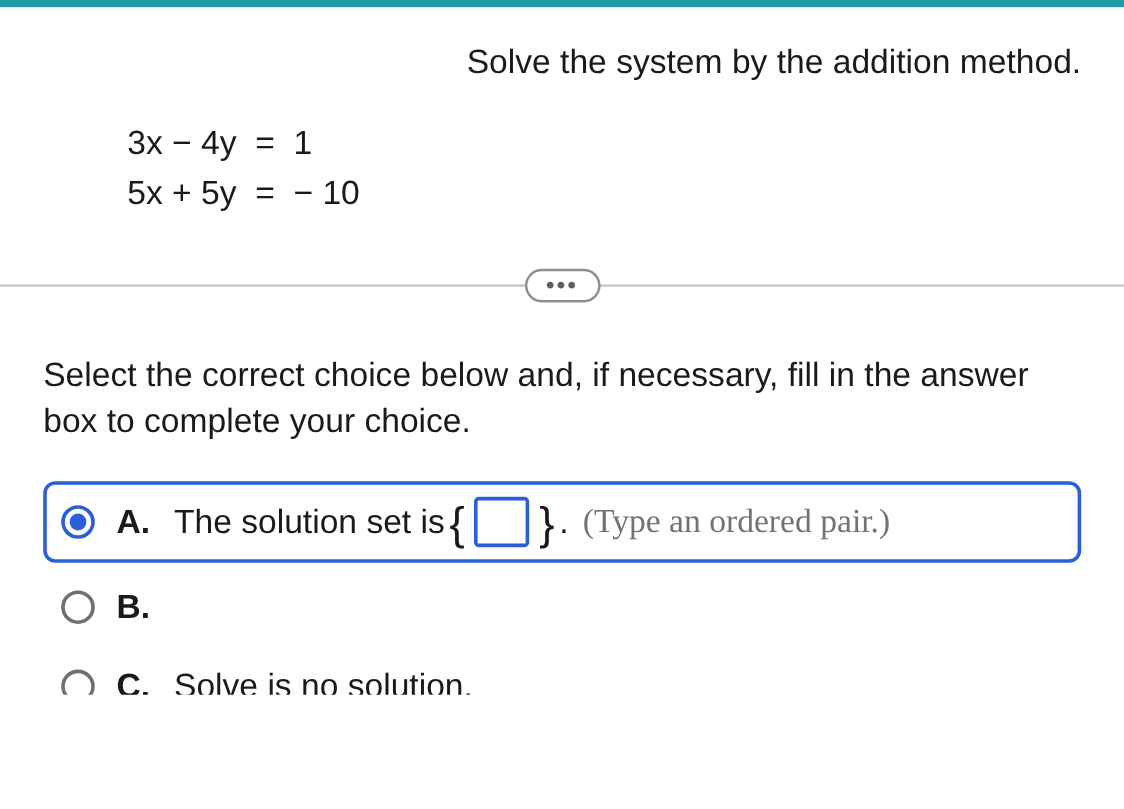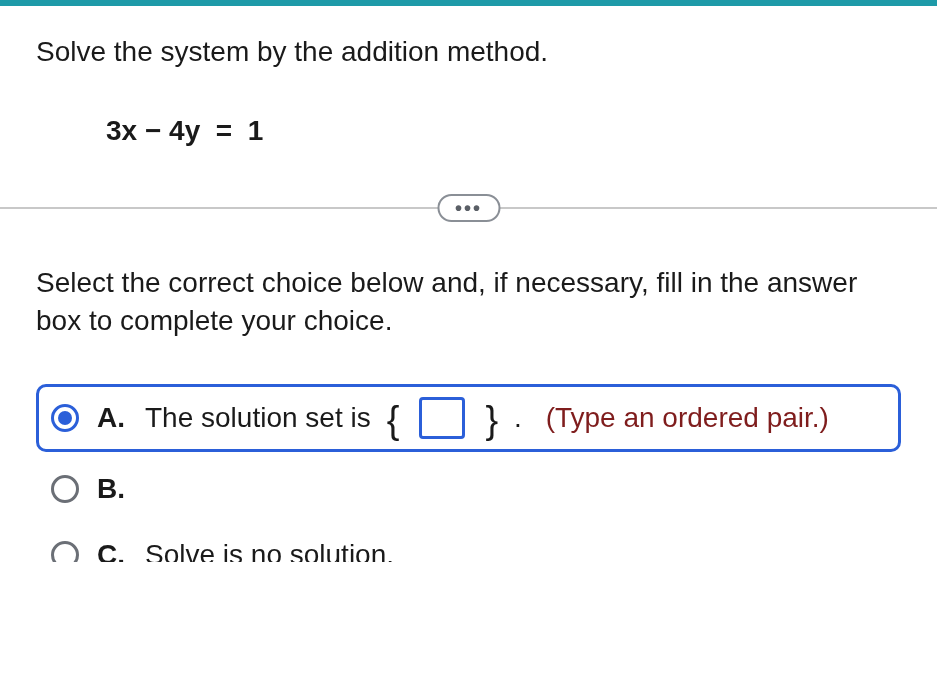--- a/index.html
+++ b/index.html
@@ -16,29 +16,30 @@
   }
   .topbar {
     height: 6px;
     background: #1e9aa8;
     width: 100%;
   }
   .content {
     padding: 20px 36px 0 36px;
   }
   .prompt {
-    margin: 8px 0 40px 0;
+    margin: 8px 0 28px 0;
     line-height: 1.3;
+    text-align: right;
   }
   .equations {
     padding-left: 70px;
     margin-bottom: 36px;
     line-height: 1.5;
   }
-  .eqrow { white-space: pre; font-weight: bold; }
+  .eqrow { white-space: pre; }
   .divider-wrap {
     position: relative;
     height: 40px;
     margin: 0 -36px 36px -36px;
     display: flex;
     align-items: center;
   }
   .divider-line {
     height: 2px;
     background: #c8c8c8;
@@ -52,21 +53,21 @@
     border: 2px solid #8a8f96;
     border-radius: 14px;
     padding: 2px 16px;
     color: #5a5f66;
     font-size: 20px;
     font-weight: bold;
     letter-spacing: 2px;
     line-height: 1;
   }
   .instructions {
-    margin-bottom: 44px;
+    margin-bottom: 31px;
     line-height: 1.35;
   }
   .choice {
     display: flex;
     align-items: center;
     padding: 10px 12px;
     border: 3px solid transparent;
     border-radius: 10px;
     margin-bottom: 8px;
     min-height: 58px;
@@ -95,50 +96,51 @@
   }
   .choice-label {
     font-weight: bold;
     margin-right: 18px;
     min-width: 30px;
   }
   .choice-text {
     display: flex;
     align-items: center;
     flex-wrap: wrap;
-    gap: 16px;
+    gap: 4px;
   }
   .answer-box {
     display: inline-block;
     width: 46px;
     height: 42px;
     border: 3px solid #2b5fd9;
     border-radius: 4px;
     margin: 0 4px;
     vertical-align: middle;
     background: #fff;
   }
   .brace { font-size: 38px; line-height: 1; position: relative; top: 2px; }
-  .hint { color: #7f1d1d; }
+  .hint { color: #737373; font-family: Liberation Serif, serif; }
   .cutoff {
     height: 36px;
     overflow: hidden;
   }
 </style>
 </head>
 <body>
 
 <div class="topbar"></div>
 
 <div class="content">
 
   <div class="prompt">Solve the system by the addition method.</div>
 
   <div class="equations">
     <div class="eqrow"><span>3x − 4y</span>  =  <span>1</span></div>
+    <div class="eqrow"><span>5x + 5y</span>  =  <span>− 10</span></div>
   </div>
 
   <div class="divider-wrap">
     <div class="divider-line"></div>
     <div class="divider-pill">•••</div>
   </div>
 
   <div class="instructions">Select the correct choice below and, if necessary, fill in the answer box to complete your choice.</div>
 
   <div class="choice selected">

